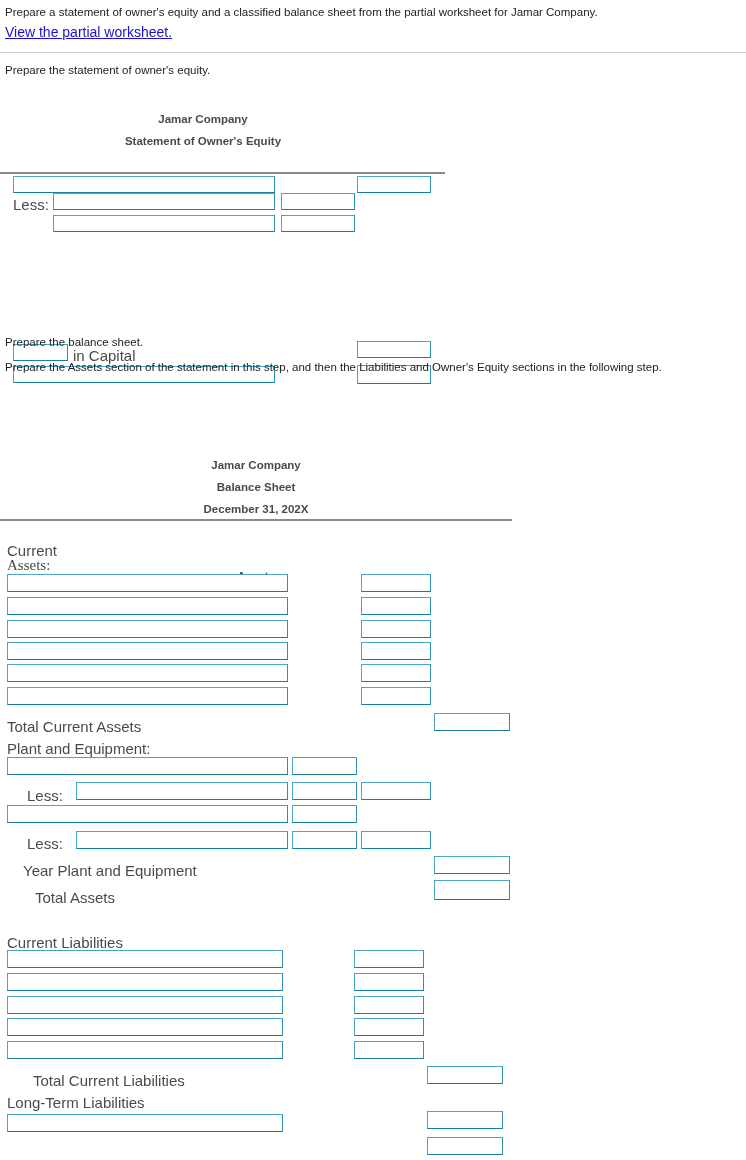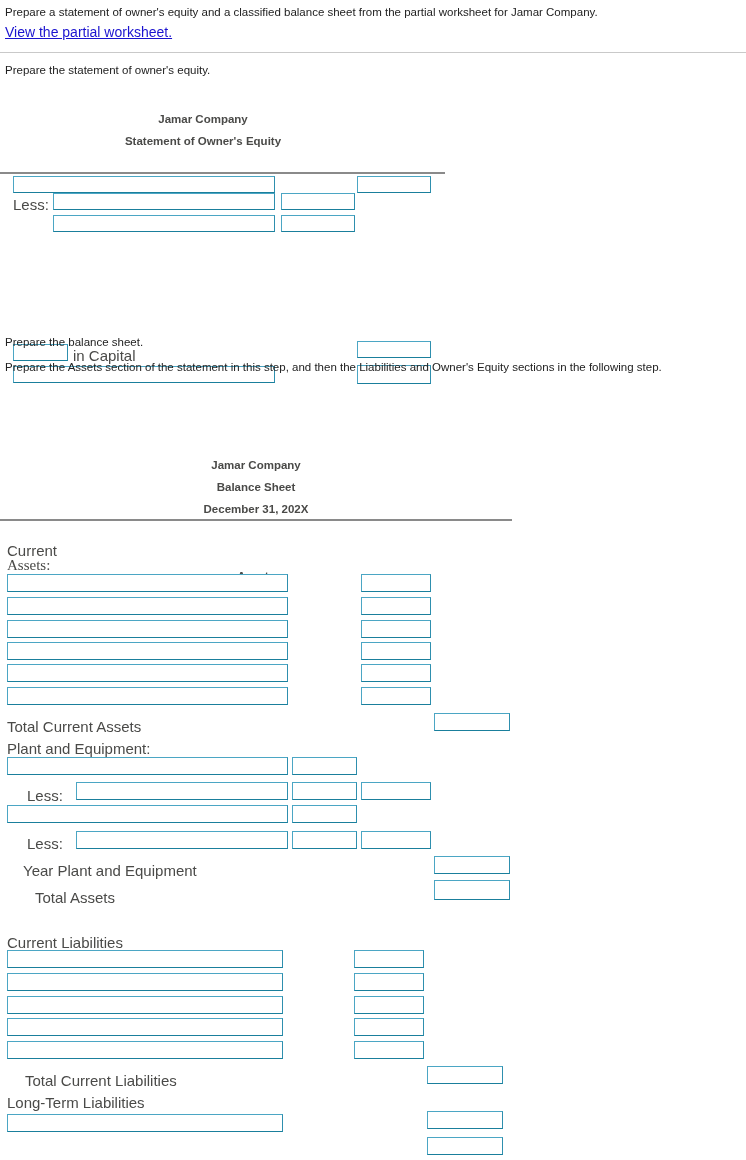--- a/index.html
+++ b/index.html
@@ -219,21 +219,21 @@
 
   <input class="fld" style="left: 7px; top: 920px; width: 276px; height: 18px;" value="">
   <input class="fld" style="left: 354px; top: 920px; width: 70px; height: 18px;" value="">
 
   <input class="fld" style="left: 7px; top: 942px; width: 276px; height: 18px;" value="">
   <input class="fld" style="left: 354px; top: 942px; width: 70px; height: 18px;" value="">
 
   <input class="fld" style="left: 7px; top: 965px; width: 276px; height: 18px;" value="">
   <input class="fld u1" style="left: 354px; top: 965px; width: 70px; height: 18px;" value="">
 
-  <span class="lbl" style="position:absolute; left:25px; top:996px;">Total Current Liabilities</span>
+  <span class="lbl" style="position:absolute; left:33px; top:996px;">Total Current Liabilities</span>
   <input class="fld" style="left: 427px; top: 990px; width: 76px; height: 18px;" value="">
 
   <span class="lbl" style="position:absolute; left:7px; top:1018px;">Long-Term Liabilities</span>
   <input class="fld" style="left: 7px; top: 1038px; width: 276px; height: 18px;" value="">
   <input class="fld u1" style="left: 427px; top: 1035px; width: 76px; height: 18px;" value="">
 
   <input class="fld" style="left: 427px; top: 1061px; width: 76px; height: 18px;" value="">
 
 </div>
 

